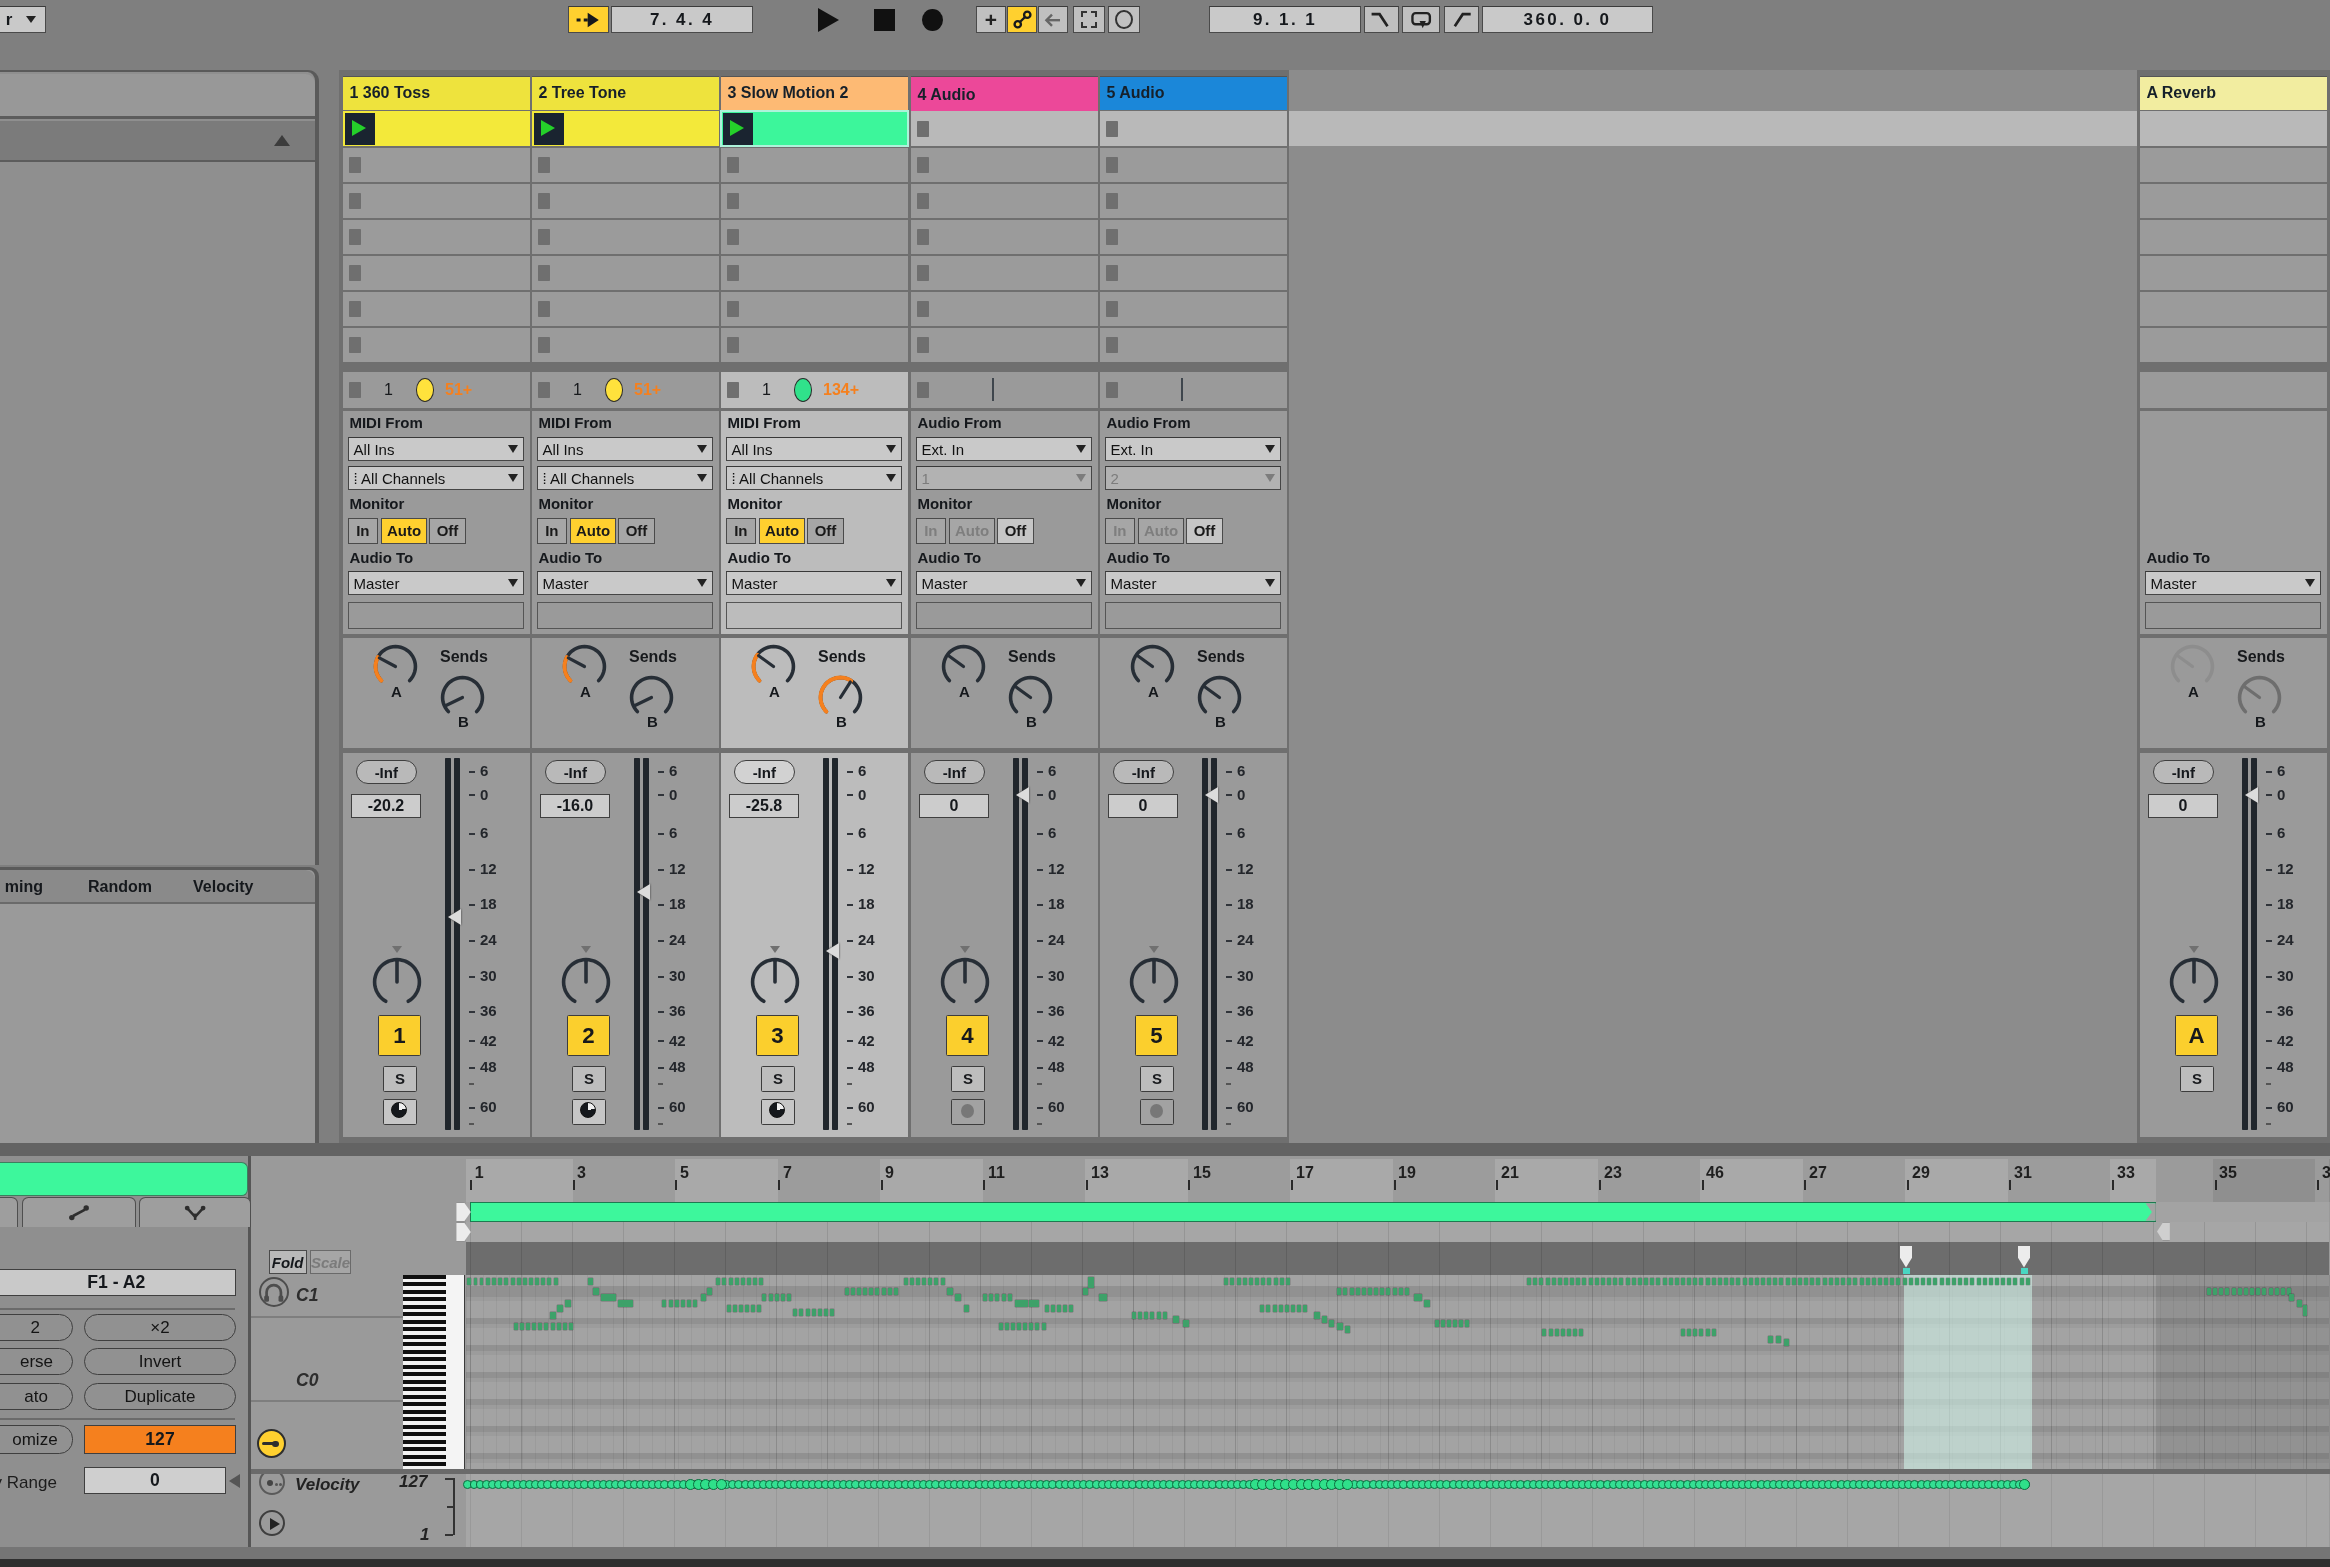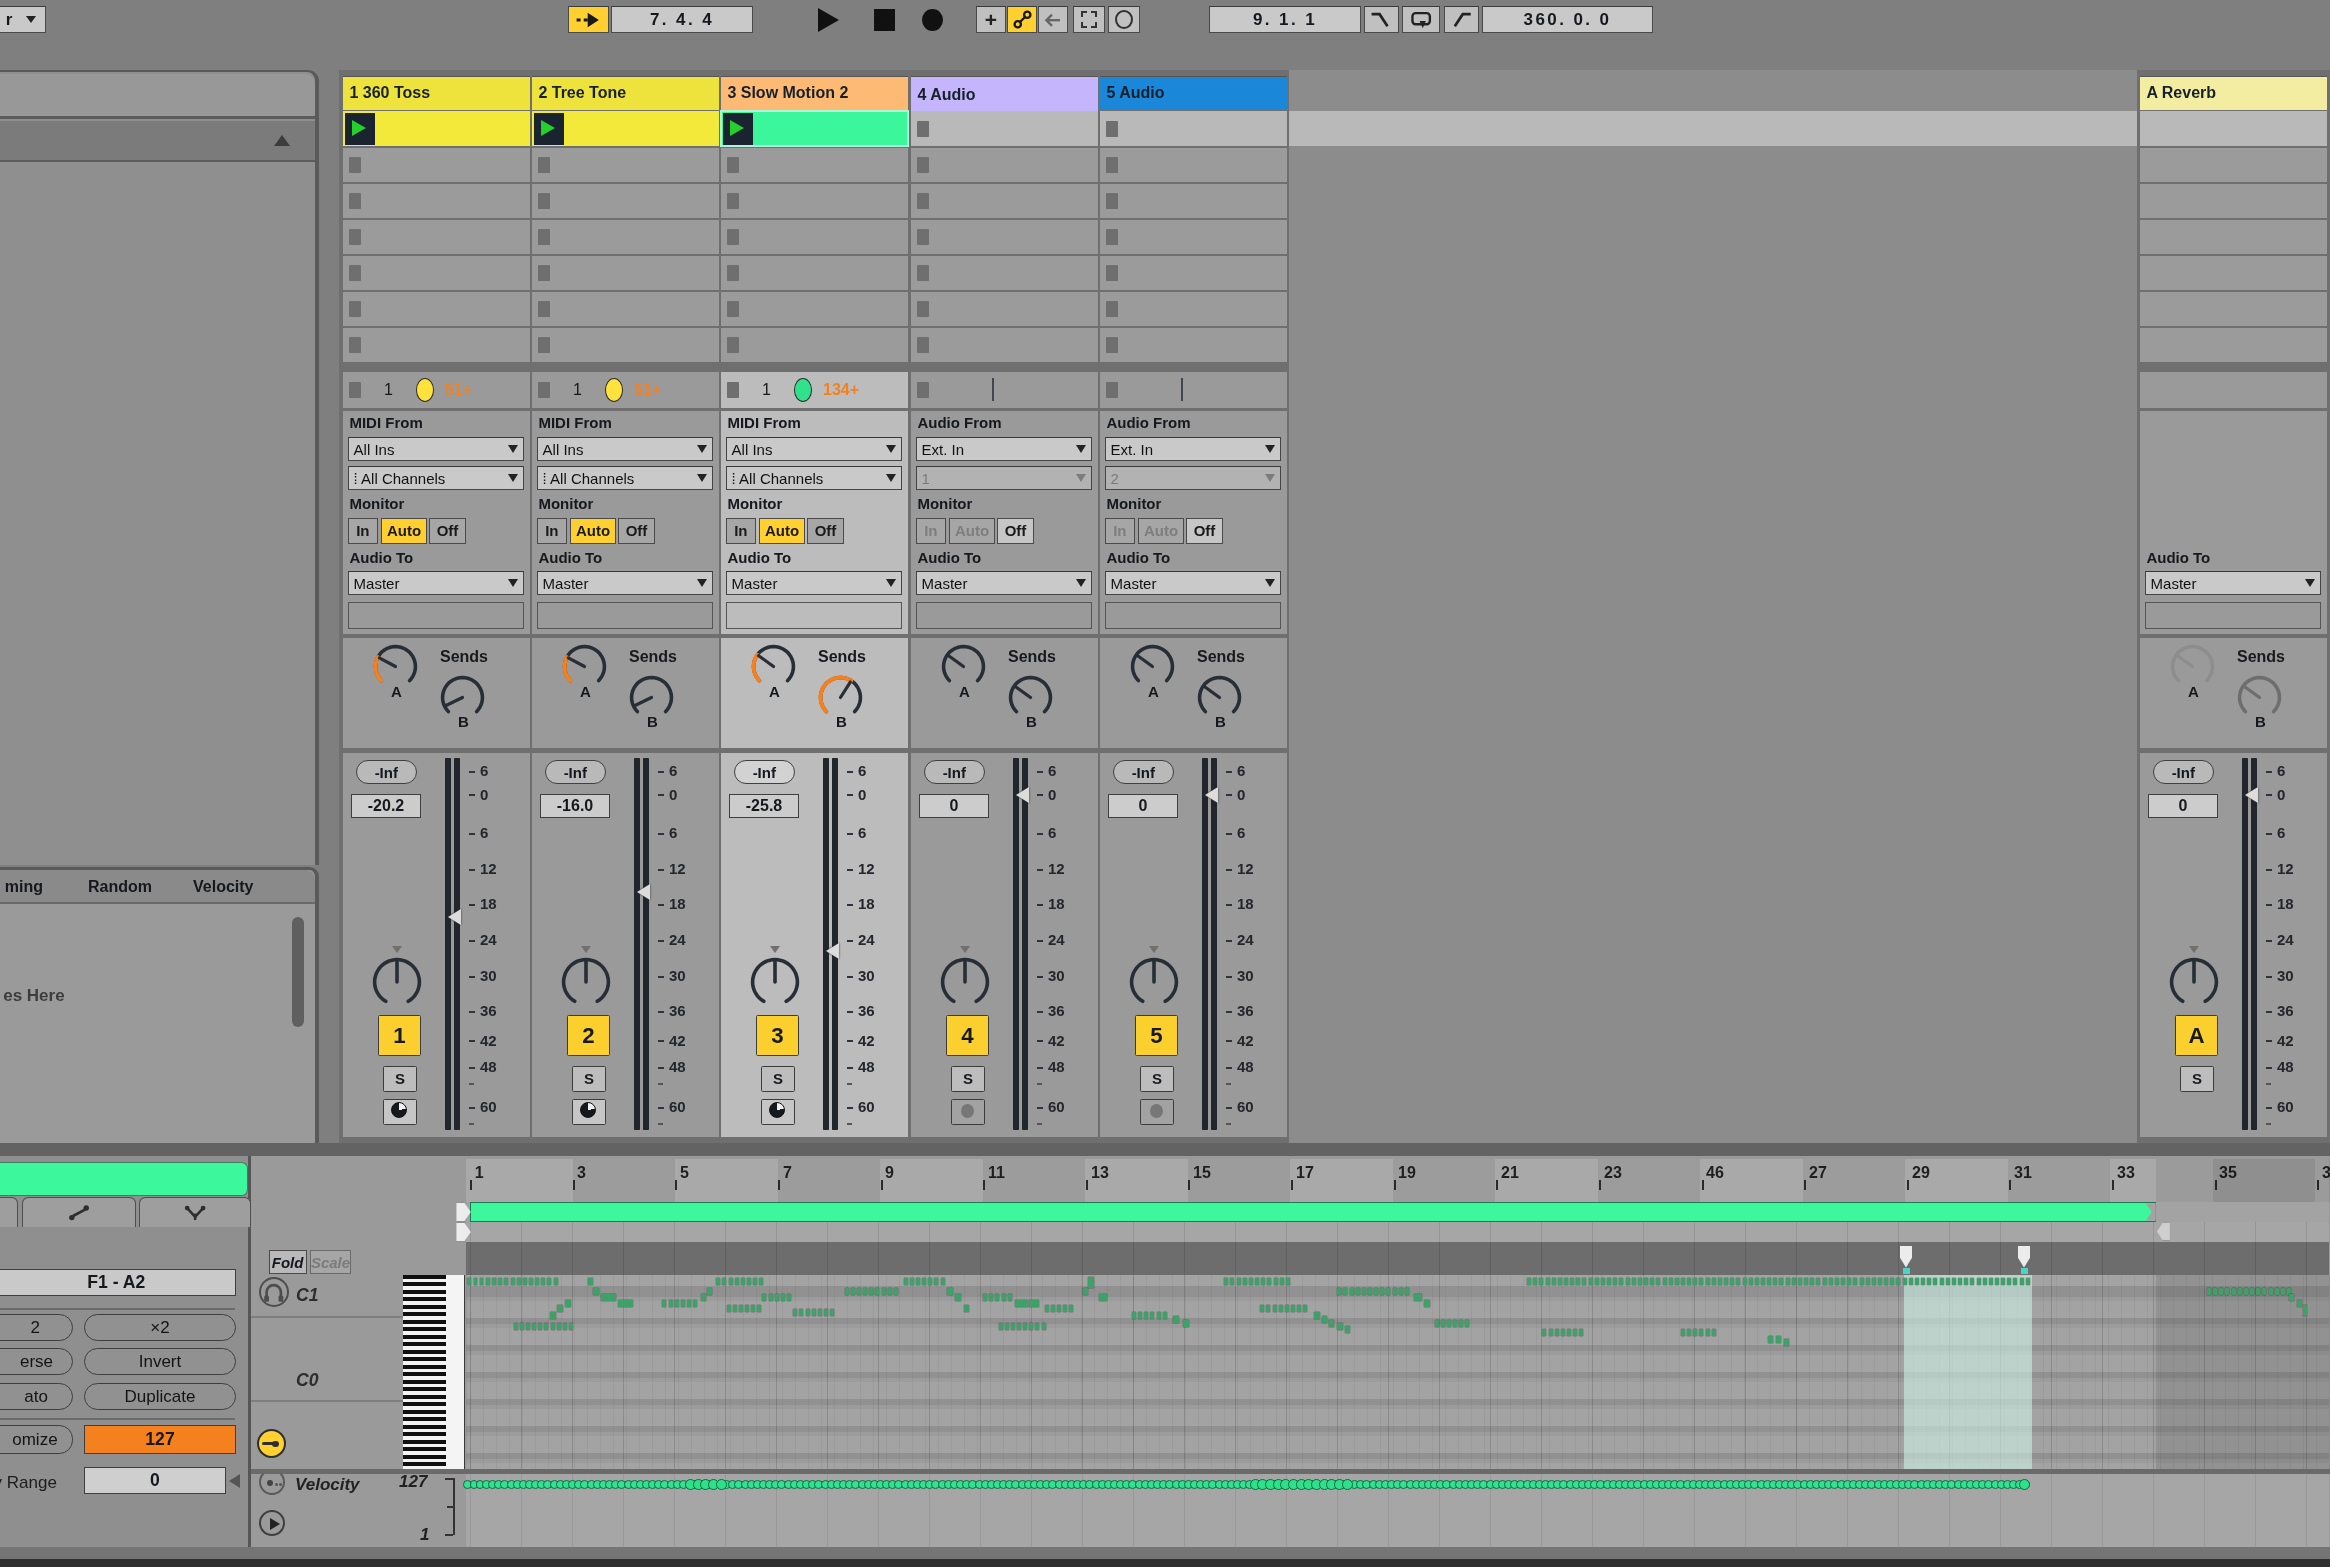--- a/index.html
+++ b/index.html
@@ -125,24 +125,20 @@
       <span style="position:absolute;right:25.5px;top:14.4px;width:0;height:0;border-left:8px solid transparent;border-right:8px solid transparent;border-bottom:11.2px solid #3c3c3c;"></span>
     </div>
   </div>
 
   <div class="bx" style="left:0;top:867px;width:319px;height:287px;background:#9a9a9a;border-right:4px solid #5a5a5a;border-top:3.2px solid #5a5a5a;border-radius:0 9.6px 9.6px 0;">
     <div class="bx" style="left:0;top:0;width:315px;height:34px;background:#8a8a8a;border-bottom:2.4px solid #6a6a6a;border-radius:0 9.6px 0 0;">
       <span class="lab" style="left:4.8px;top:8px;font-size:16px;">ming</span>
       <span class="lab" style="left:88px;top:8px;font-size:16px;">Random</span>
       <span class="lab" style="left:193px;top:8px;font-size:16px;">Velocity</span>
     </div>
-    <div class="bx" style="left:0;top:36px;width:315px;height:184px;background:#9a9a9a;">
-      <span class="lab" style="left:3.2px;top:80px;font-size:17px;color:#3d3d3d;">es Here</span>
-      <span style="position:absolute;right:11.2px;top:11.2px;width:12px;height:110px;background:#5f5f5f;border-radius:6.4px;"></span>
-    </div>
   </div>
 
   <div class="bx" style="left:0;top:1156px;width:251px;height:412px;background:#8f8f8f;border-right:3.2px solid #565656;">
     <div class="bx" style="left:0;top:5.6px;width:248px;height:34px;background:#3df79c;border-radius:0 6.4px 6.4px 0;border:1.6px solid #3d7f5f;border-left:none;"></div>
     <div class="tabbtn" style="left:-14.4px;top:41px;width:32px;"></div>
     <div class="tabbtn" style="left:22.3px;top:41px;width:114px;">
       <svg width="24" height="17.6" viewBox="0 0 30 22">
           <circle cx="6" cy="17" r="3.4" fill="#2e2e2e"></circle>
           <circle cx="24" cy="5" r="3.4" fill="#2e2e2e"></circle>
           <line x1="7.5" y1="15" x2="22.5" y2="7" stroke="#2e2e2e" stroke-width="3.4"></line>
@@ -491,21 +487,21 @@
               <line x1="35" y1="35" x2="35" y2="9" stroke="#272e36" stroke-width="4.5" stroke-linecap="round"></line>
             </svg></div>
           <div class="numbtn" style="left: 35px; top: 262px;">3</div>
           <div class="sbtn" style="left: 40px; top: 313px;">S</div>
           <div class="sbtn" style="left: 40px; top: 346px; background: rgb(198, 198, 198);">
             <div class="abs" style="left: 7.2px; top: 2.4px; width: 16px; height: 16px; border-radius: 50%; border: 1.6px solid rgb(17, 17, 17); box-sizing: border-box; background: conic-gradient(rgb(240, 240, 240) 0deg, rgb(240, 240, 240) 80deg, rgb(21, 24, 28) 80deg, rgb(21, 24, 28) 360deg);"></div>
           </div>
         </div>
       </div>
       <div class="abs" style="left: 911px; top: 0px; width: 187px; height: 1073px;">
-        <div class="bx" style="left: 0px; top: 5.6px; width: 100%; height: 38px; background: #c4b5fd; display: flex; align-items: center; padding-left: 6.4px; font-size: 16px; font-weight: bold; color: rgb(22, 32, 42); border-top: 1.6px solid rgb(85, 85, 85);">4 Audio</div>
+        <div class="bx" style="left: 0px; top: 5.6px; width: 100%; height: 38px; background: #ec4899; display: flex; align-items: center; padding-left: 6.4px; font-size: 16px; font-weight: bold; color: rgb(22, 32, 42); border-top: 1.6px solid rgb(85, 85, 85);">4 Audio</div>
         <div class="slotrow" style="top: 41px; height: 35px; background: rgb(185, 185, 185);">
           <div class="stopsq" style="top: 9.6px;"></div>
         </div>
         <div class="slotrow" style="top: 78px; height: 34px;">
           <div class="stopsq" style="top: 8.8px;"></div>
         </div>
         <div class="slotrow" style="top: 114px; height: 34px;">
           <div class="stopsq" style="top: 8.8px;"></div>
         </div>
         <div class="slotrow" style="top: 150px; height: 34px;">

